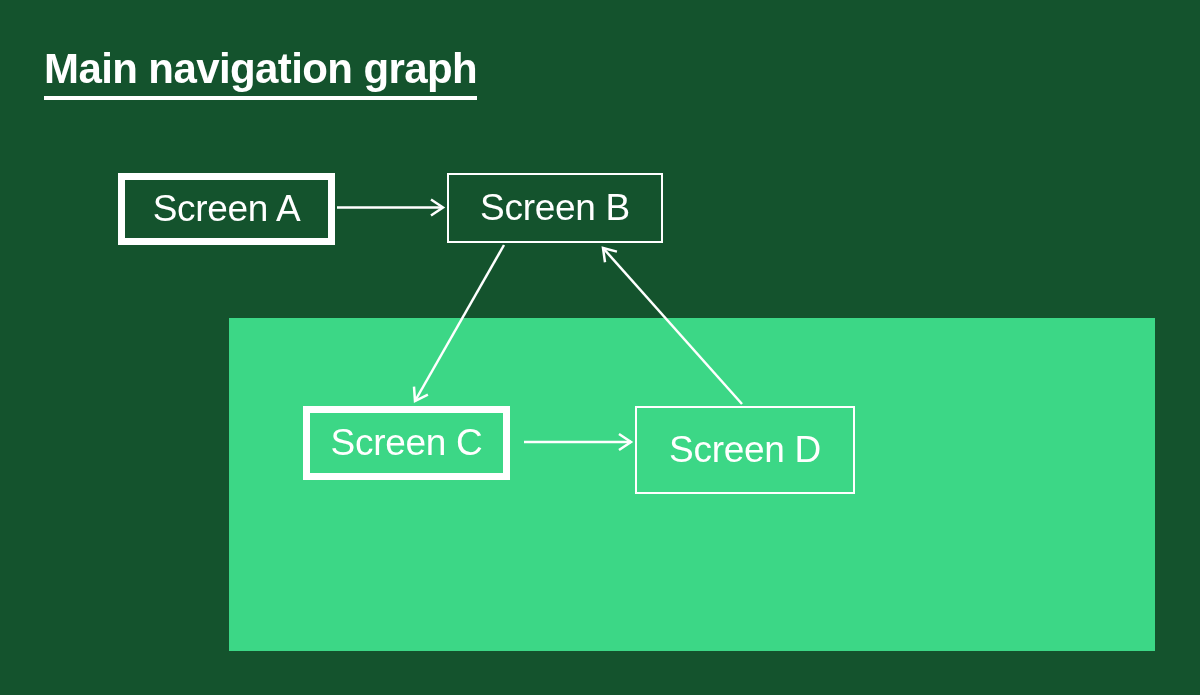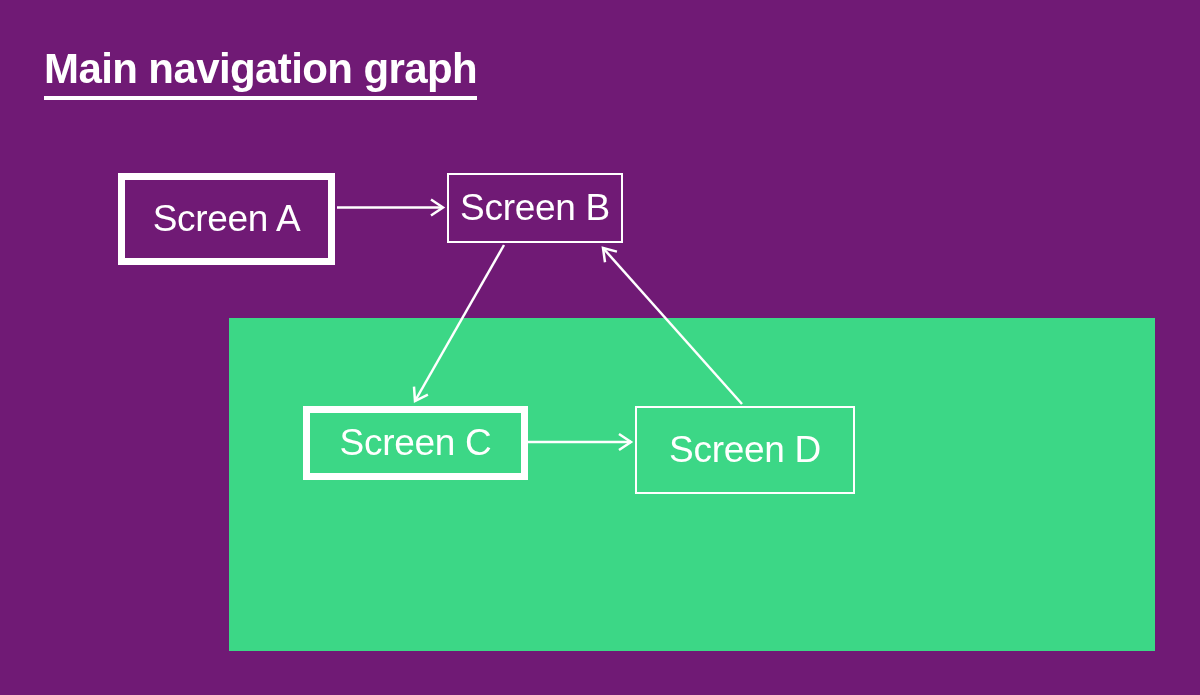--- a/index.html
+++ b/index.html
@@ -4,21 +4,21 @@
 <style>
   html, body {
     margin: 0;
     padding: 0;
     background: #1E74E8;
   }
   .stage {
     position: relative;
     width: 1200px;
     height: 695px;
-    background: #701a75;
+    background: #14532d;
     overflow: hidden;
     font-family: "Liberation Sans", "DejaVu Sans", sans-serif;
   }
   .title {
     position: absolute;
     margin: 0;
     color: #FFFFFF;
     font-weight: 700;
     font-size: 42px;
     line-height: 1;
@@ -56,23 +56,23 @@
     display: flex;
     align-items: center;
     justify-content: center;
     color: #FFFFFF;
     font-size: 37px;
     letter-spacing: -0.3px;
     white-space: nowrap;
   }
   .node--thick { border: 7px solid #FFFFFF; }
   .node--thin  { border: 2.5px solid #FFFFFF; }
-  .node-a { left: 118px; top: 173px; width: 217px; height: 92px; }
-  .node-b { left: 447px; top: 173px; width: 176px; height: 70px; }
-  .node-c { left: 303px; top: 406px; width: 225px; height: 74px; }
+  .node-a { left: 118px; top: 173px; width: 217px; height: 72px; }
+  .node-b { left: 447px; top: 173px; width: 216px; height: 70px; }
+  .node-c { left: 303px; top: 406px; width: 207px; height: 74px; }
   .node-d { left: 635px; top: 406px; width: 220px; height: 88px; }
 </style>
 </head>
 <body>
 
 <div class="stage">
 
   <h1 class="title title-main">Main navigation graph</h1>
 
   <div class="subgraph"></div>

